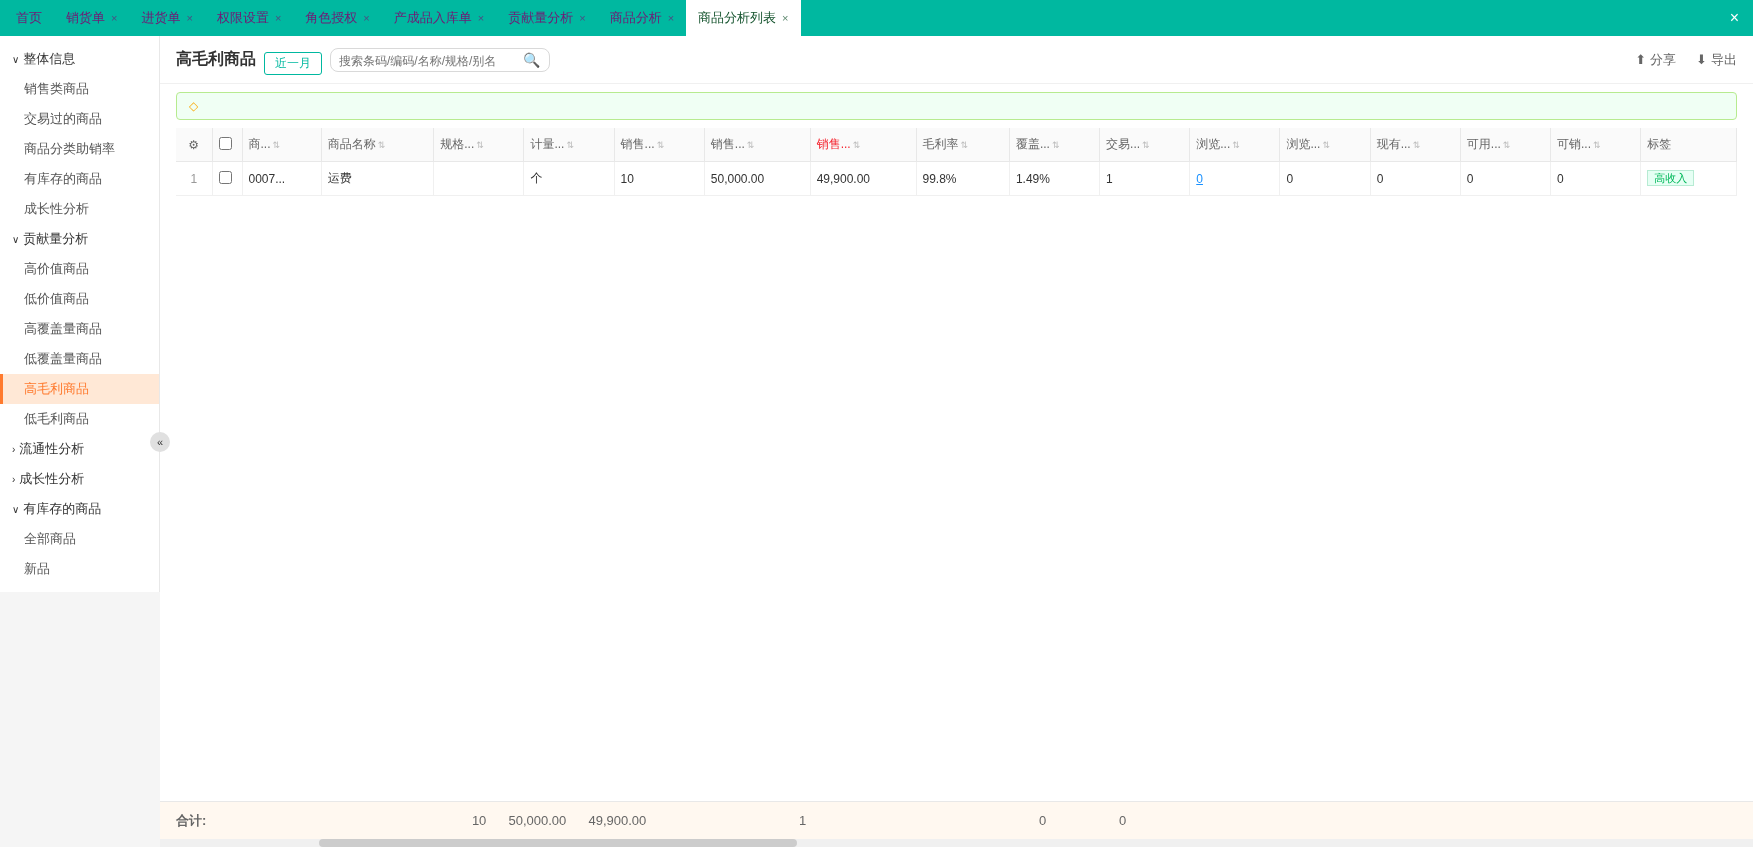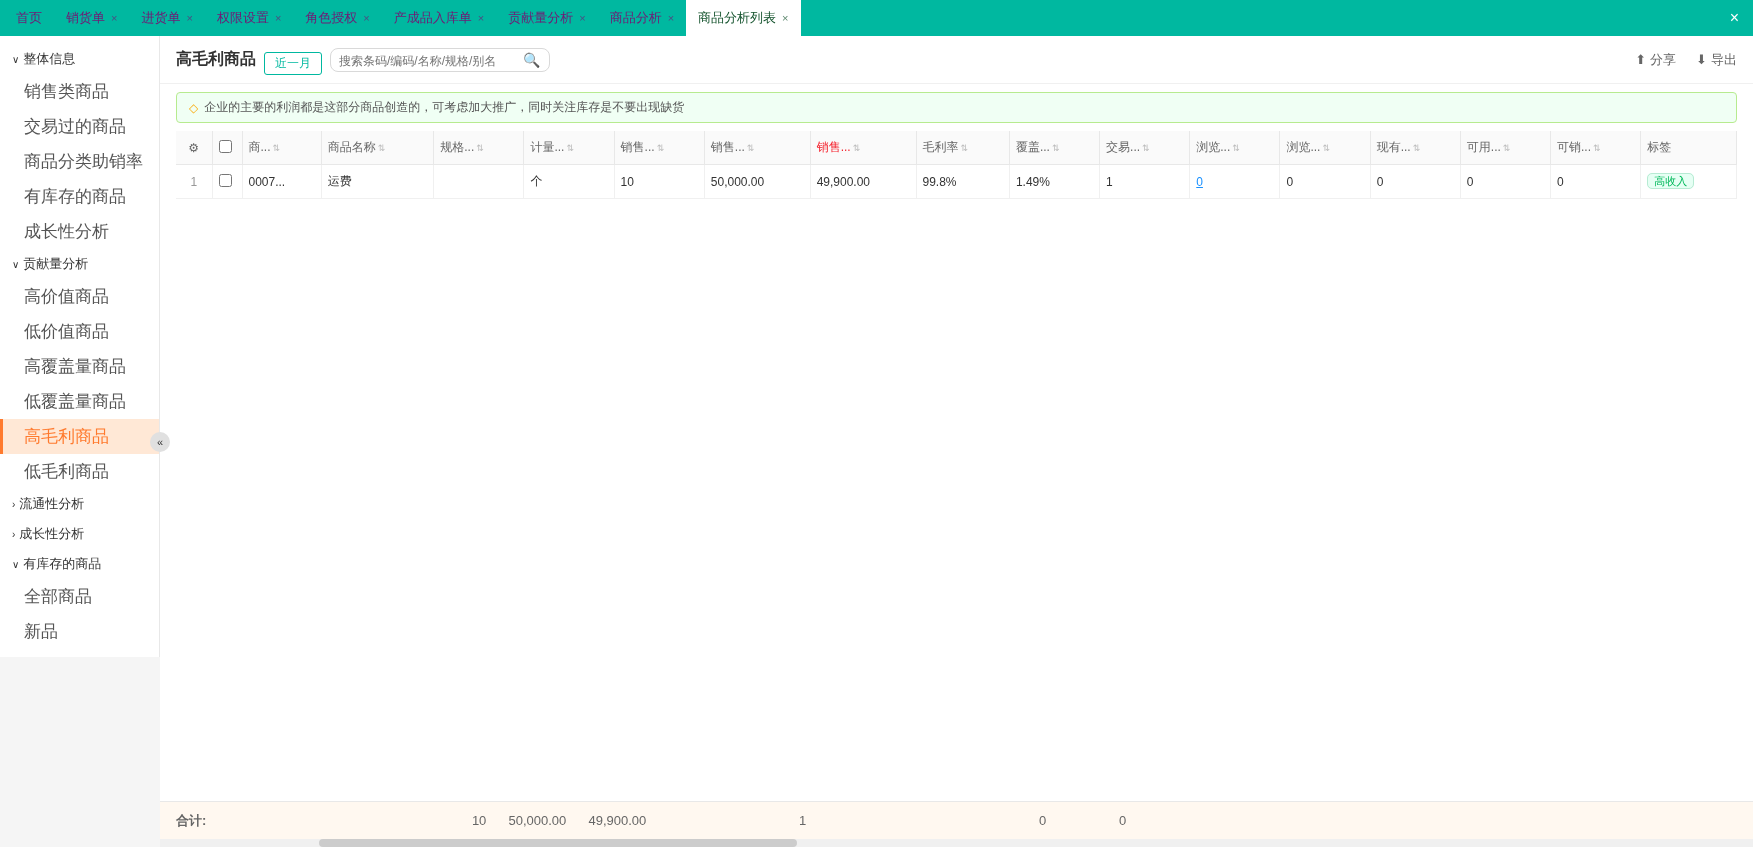--- a/index.html
+++ b/index.html
@@ -60,21 +60,21 @@
       display: flex;
       align-items: center;
       padding: 6px 12px;
       font-size: 13px;
       color: #333;
       cursor: pointer;
     }
     .sidebar-group-header .arrow { margin-right: 4px; font-size: 10px; }
     .sidebar-item {
       padding: 6px 12px 6px 24px;
-      font-size: 17px;
+      font-size: 13px;
       color: #555;
       cursor: pointer;
       display: block;
     }
     .sidebar-item.active {
       background: #ffe8d6;
       color: #ff7a2e;
       border-left: 3px solid #ff7a2e;
       padding-left: 21px;
     }
@@ -208,21 +208,21 @@
     }
     tbody td {
       padding: 8px 6px;
       border-right: 1px solid #f0f0f0;
       white-space: nowrap;
     }
     .tag-badge {
       background: #e6fff4;
       color: #00b85a;
       border: 1px solid #b7ebd3;
-      border-radius: 5px;
+      border-radius: 0;
       padding: 1px 6px;
       font-size: 11px;
     }
     .link-blue { color: #1890ff; text-decoration: underline; cursor: pointer; }
 
     
     .footer-bar {
       background: #fff8f0;
       border-top: 1px solid #e8e8e8;
       padding: 8px 16px;
@@ -395,21 +395,20 @@
         <span>分享</span>
       </div>
       <div class="header-action-btn" style="margin-left:12px;">
         <span>⬇</span>
         <span>导出</span>
       </div>
     </div>
 
     <div class="info-bar">
       <span class="info-icon">◇</span>
-      <span>企业的主要的利润都是这部分商品创造的，可考虑加大推广，同时关注库存是不要出现缺货</span>
     </div>
 
     <div class="table-wrap">
       <table>
         <thead>
           <tr>
             <th style="width:36px; text-align:center;">⚙</th>
             <th style="width:30px;"><input type="checkbox" style=""></th>
             <th>商...<span class="col-sort">⇅</span></th>
             <th>商品名称<span class="col-sort">⇅</span></th>

